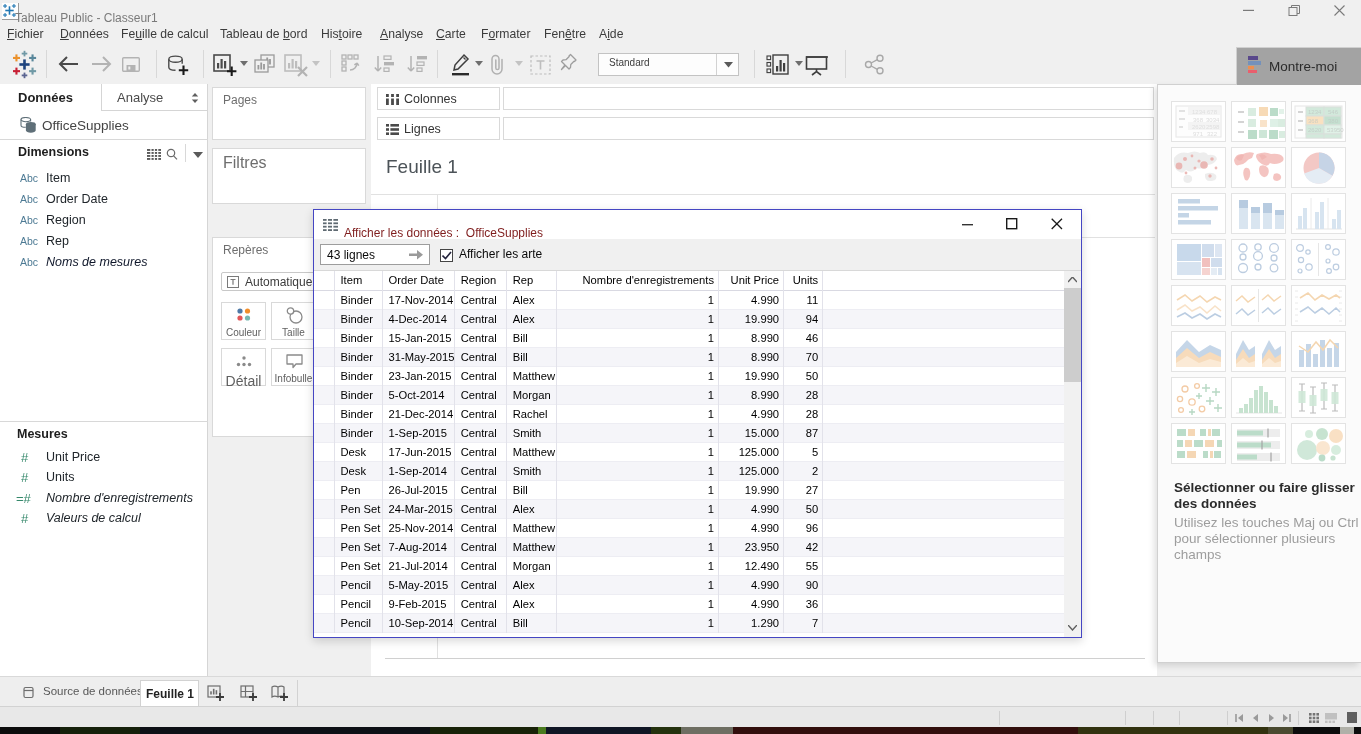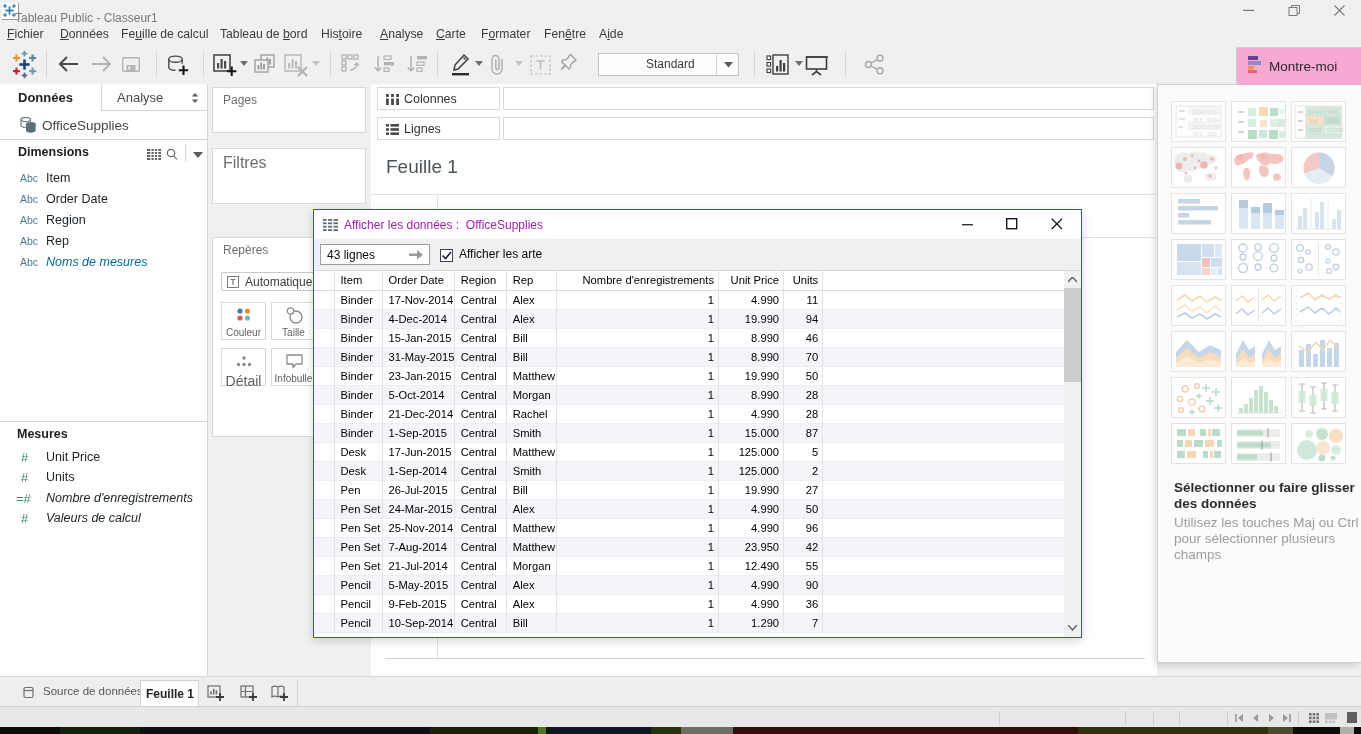--- a/index.html
+++ b/index.html
@@ -200,21 +200,21 @@
   <svg class="abs" style="left:530px;top:10px;" width="21" height="20">
     <rect x="1" y="1" width="19" height="18" fill="none" stroke="#bdbdbd" stroke-width="1.2" stroke-dasharray="2.5,2"></rect>
     <path d="M6.5 6 H14.5 M10.5 6 V14.5" stroke="#bdbdbd" stroke-width="1.6" fill="none"></path>
   </svg>
 
   <svg class="abs" style="left:560px;top:8px;" width="18" height="23">
     <path d="M10.5 1.5 L16 7 L14.5 8.5 L14 8.3 L10.8 11.5 L10.5 14.5 L9 16 L5.5 12.5 L1.5 16.5 L5 12 L1.5 8.5 L3 7 L6 6.7 L9.2 3.5 L9 3 Z" fill="none" stroke="#9d9d9d" stroke-width="1.3" stroke-linejoin="round"></path>
   </svg>
 
   <div class="abs" style="left:598px;top:8px;width:141px;height:23px;background:#fdfdfd;border:1px solid #c3c3c3;">
-    <div class="abs" style="left:10px;top:3px;font-size:12px;color:#3c3c3c;margin-left:37px;">Standard</div>
+    <div class="abs" style="left:10px;top:3px;font-size:10px;color:#3c3c3c;">Standard</div>
     <div class="vline" style="left:117px;top:0px;height:21px;background:#d2d2d2;"></div>
     <svg class="abs" style="left:125px;top:8px;" width="9" height="7">
         <path d="M0 0 H9 L4.5 5.5 Z" fill="#5a5a5a"></path>
       </svg>
   </div>
   <div class="vline" style="left:754px;top:5px;height:28px;"></div>
 
   <svg class="abs" style="left:766px;top:9px;" width="23" height="22">
     <rect x="7" y="1" width="15" height="19" fill="none" stroke="#3f3f3f" stroke-width="1.4"></rect>
     <rect x="10" y="12" width="2.2" height="5.5" fill="#3f3f3f"></rect>
@@ -291,36 +291,36 @@
 
   <div class="abs" style="left:20px;top:88px;width:180px;font-size:10.5px;color:#4d7a94;">Abc</div>
   <div class="abs" style="left:46px;top:87px;width:160px;font-size:12.5px;color:#20262b;">Item</div>
   <div class="abs" style="left:20px;top:109px;width:180px;font-size:10.5px;color:#4d7a94;">Abc</div>
   <div class="abs" style="left:46px;top:108px;width:160px;font-size:12.5px;color:#20262b;">Order Date</div>
   <div class="abs" style="left:20px;top:130px;width:180px;font-size:10.5px;color:#4d7a94;">Abc</div>
   <div class="abs" style="left:46px;top:129px;width:160px;font-size:12.5px;color:#20262b;">Region</div>
   <div class="abs" style="left:20px;top:151px;width:180px;font-size:10.5px;color:#4d7a94;">Abc</div>
   <div class="abs" style="left:46px;top:150px;width:160px;font-size:12.5px;color:#20262b;">Rep</div>
   <div class="abs" style="left:20px;top:172px;width:180px;font-size:10.5px;color:#4d7a94;">Abc</div>
-  <div class="abs" style="left:46px;top:171px;width:160px;font-size:12.5px;color:#0369a1;font-style:italic;">Noms de mesures</div>
+  <div class="abs" style="left:46px;top:171px;width:160px;font-size:12.5px;color:#0f172a;font-style:italic;">Noms de mesures</div>
 
   <div class="hline" style="left:0;top:337px;width:208px;"></div>
   <div class="abs" style="left:17px;top:343px;font-size:12.5px;font-weight:bold;color:#1e1e1e;">Mesures</div>
   <div class="abs" style="left:21px;top:366px;font-size:13px;color:#35886b;">#</div>
   <div class="abs" style="left:46px;top:366px;font-size:12.5px;color:#20262b;">Unit Price</div>
   <div class="abs" style="left:21px;top:386px;font-size:13px;color:#35886b;">#</div>
   <div class="abs" style="left:46px;top:386px;font-size:12.5px;color:#20262b;">Units</div>
   <div class="abs" style="left:16px;top:407px;font-size:13px;color:#35886b;">=#</div>
   <div class="abs" style="left:46px;top:407px;font-size:12.5px;color:#20262b;font-style:italic;">Nombre d'enregistrements</div>
   <div class="abs" style="left:21px;top:427px;font-size:13px;color:#35886b;">#</div>
   <div class="abs" style="left:46px;top:427px;font-size:12.5px;color:#20262b;font-style:italic;">Valeurs de calcul</div>
 </div>
 
 <div class="abs" id="midcards" style="left:209px;top:84px;width:162px;height:592px;background:#f0f0f0;">
-  <div class="abs" style="left:3px;top:3px;width:154px;height:46px;background:#fff;border:1px solid #d9d9d9;">
+  <div class="abs" style="left:3px;top:3px;width:154px;height:53px;background:#fff;border:1px solid #d9d9d9;">
     <div class="abs" style="left:10px;top:5px;font-size:12px;color:#6e6e6e;">Pages</div>
   </div>
   <div class="abs" style="left:3px;top:64px;width:154px;height:56px;background:#fff;border:1px solid #d9d9d9;">
     <div class="abs" style="left:10px;top:5px;font-size:16px;color:#6e6e6e;">Filtres</div>
   </div>
   <div class="abs" style="left:3px;top:153px;width:154px;height:200px;background:#fff;border:1px solid #d9d9d9;">
     <div class="abs" style="left:10px;top:5px;font-size:12px;color:#6e6e6e;">Repères</div>
     <div class="abs" style="left:8px;top:34px;width:138px;height:19px;background:#fff;border:1px solid #c8c8c8;border-radius:2px;">
       <svg class="abs" style="left:5px;top:3px;" width="12" height="12">
           <rect x="0.5" y="0.5" width="11" height="11" fill="none" stroke="#7a7a7a" stroke-width="1"></rect>
@@ -851,21 +851,21 @@
     <circle cx="44" cy="26" r="5" fill="#cde8d6"></circle>
     <circle cx="17" cy="10" r="4" fill="#cde8d6"></circle>
     <circle cx="30" cy="34" r="3.4" fill="#a9d3bb"></circle>
     <circle cx="41" cy="34" r="2.6" fill="#b8dcc4"></circle>
   </svg>
     </div>
 
   <div class="abs" style="left:16px;top:395px;font-size:13.5px;font-weight:bold;color:#2b2b2b;line-height:16px;">Sélectionner ou faire glisser<br>des données</div>
   <div class="abs" style="left:16px;top:430px;font-size:13.5px;color:#9d9d9d;line-height:16px;">Utilisez les touches Maj ou Ctrl<br>pour sélectionner plusieurs<br>champs</div>
 </div>
-<div class="abs" id="showmehead" style="left:1236px;top:47px;width:125px;height:38px;background:#f9a8d4;border:1px solid #d0d0d0;border-right:none;border-bottom:none;text-align:center;">
+<div class="abs" id="showmehead" style="left:1236px;top:47px;width:125px;height:38px;background:#a3a3a3;border:1px solid #d0d0d0;border-right:none;border-bottom:none;text-align:center;">
   <svg class="abs" style="left:11px;top:8px;" width="16" height="17">
     <rect x="0" y="0" width="10" height="4" fill="#59488b"></rect>
     <rect x="0" y="5" width="13" height="4" fill="#6c8ebf" fill-opacity="0.85"></rect>
     <rect x="0" y="10" width="6" height="3.4" fill="#ef8e4f"></rect>
     <rect x="0" y="14" width="9" height="3.4" fill="#e95f6d"></rect>
   </svg>
   <div class="abs" style="left:32px;top:11px;font-size:13.5px;color:#2b2b2b;">Montre-moi</div>
 </div>
 
 <div class="abs" id="dialog" style="left:313px;top:209px;width:769px;height:429px;background:#ffffff;border:1px solid #4546c3;box-shadow:0 3px 9px rgba(0,0,0,0.16);">
@@ -875,21 +875,21 @@
         <rect x="0" y="0" width="15" height="1.8"></rect>
         <rect x="0" y="3.4" width="15" height="1.8"></rect>
         <rect x="0" y="6.8" width="15" height="1.8"></rect>
         <rect x="0" y="10.2" width="15" height="1.8"></rect>
       </g>
     <g fill="#fff">
         <rect x="3.6" y="0" width="1.4" height="12"></rect>
         <rect x="9" y="0" width="1.4" height="12"></rect>
       </g>
   </svg>
-  <div class="abs" style="left:30px;top:8px;font-size:12px;color:#a21caf;">Afficher les données :&nbsp; OfficeSupplies</div>
+  <div class="abs" style="left:30px;top:16px;font-size:12px;color:#7f1d1d;">Afficher les données :&nbsp; OfficeSupplies</div>
   <svg class="abs" style="left:648px;top:14px;" width="12" height="2">
       <rect width="11" height="1.4" fill="#333"></rect>
     </svg>
   <svg class="abs" style="left:692px;top:8px;" width="12" height="12">
       <rect x="0.7" y="0.7" width="10" height="10" fill="none" stroke="#1a1a1a" stroke-width="1.4"></rect>
     </svg>
   <svg class="abs" style="left:737px;top:8px;" width="12" height="12">
       <path d="M0.7 0.7 L11 11 M11 0.7 L0.7 11" stroke="#1a1a1a" stroke-width="1.3"></path>
     </svg>
 

